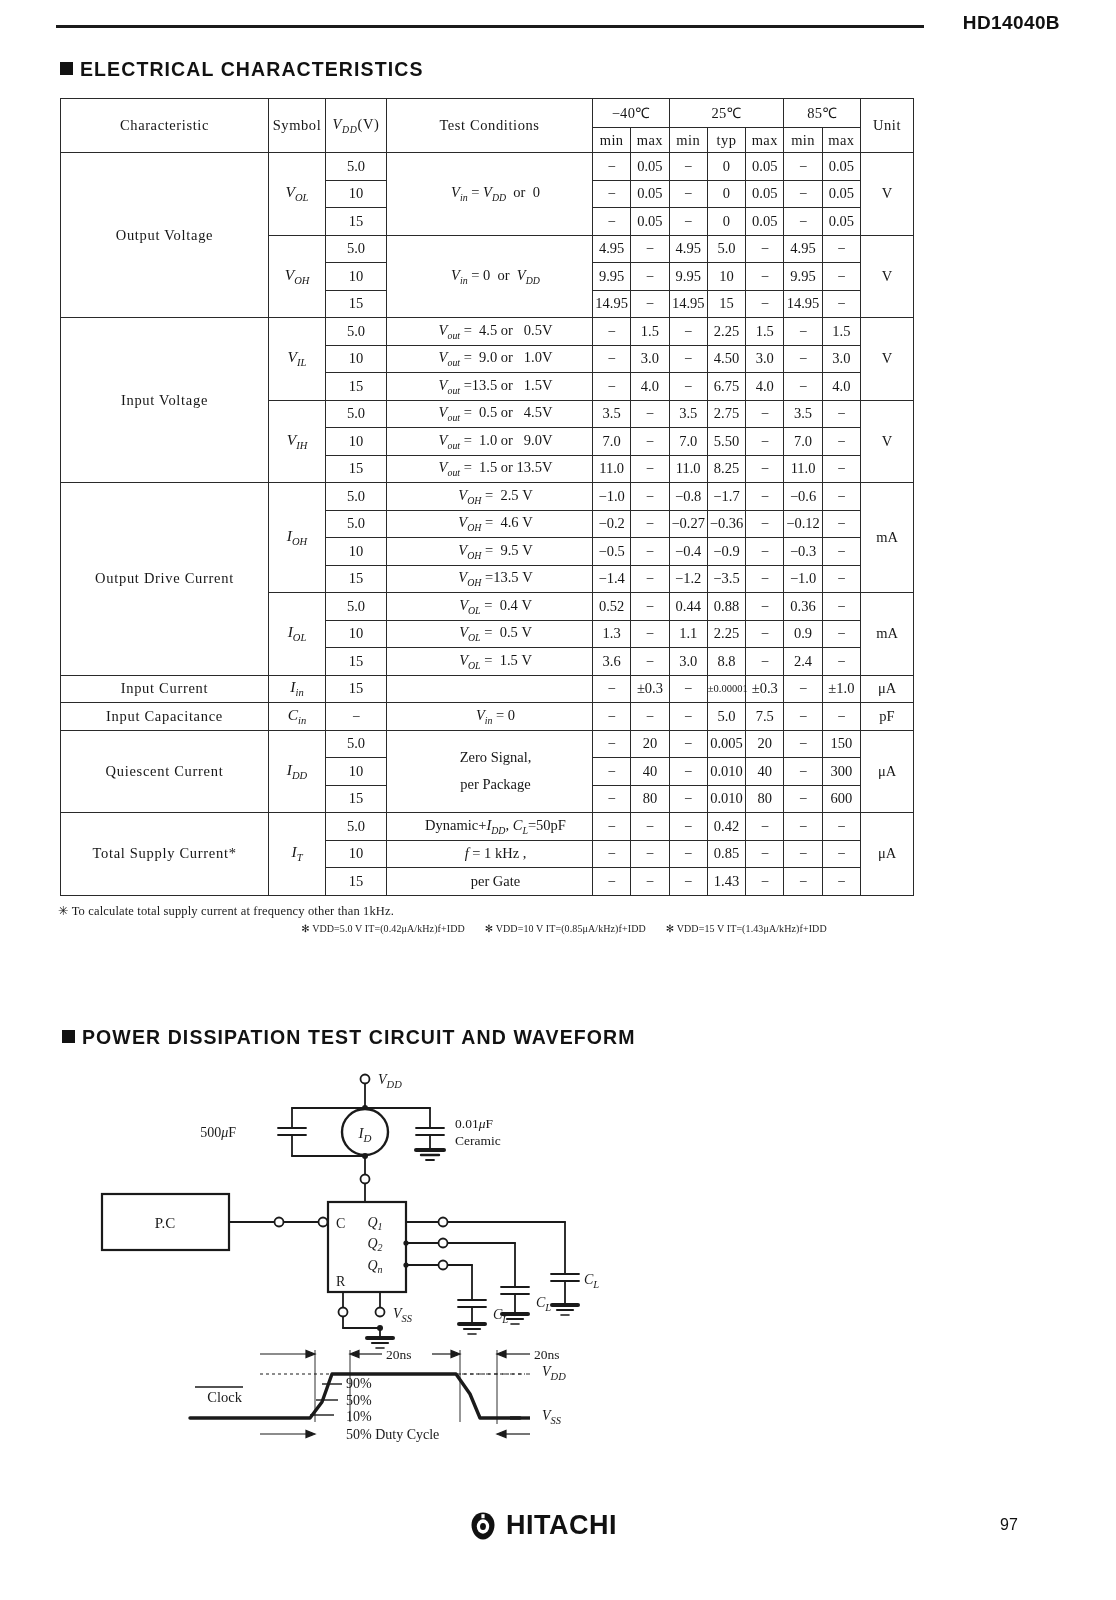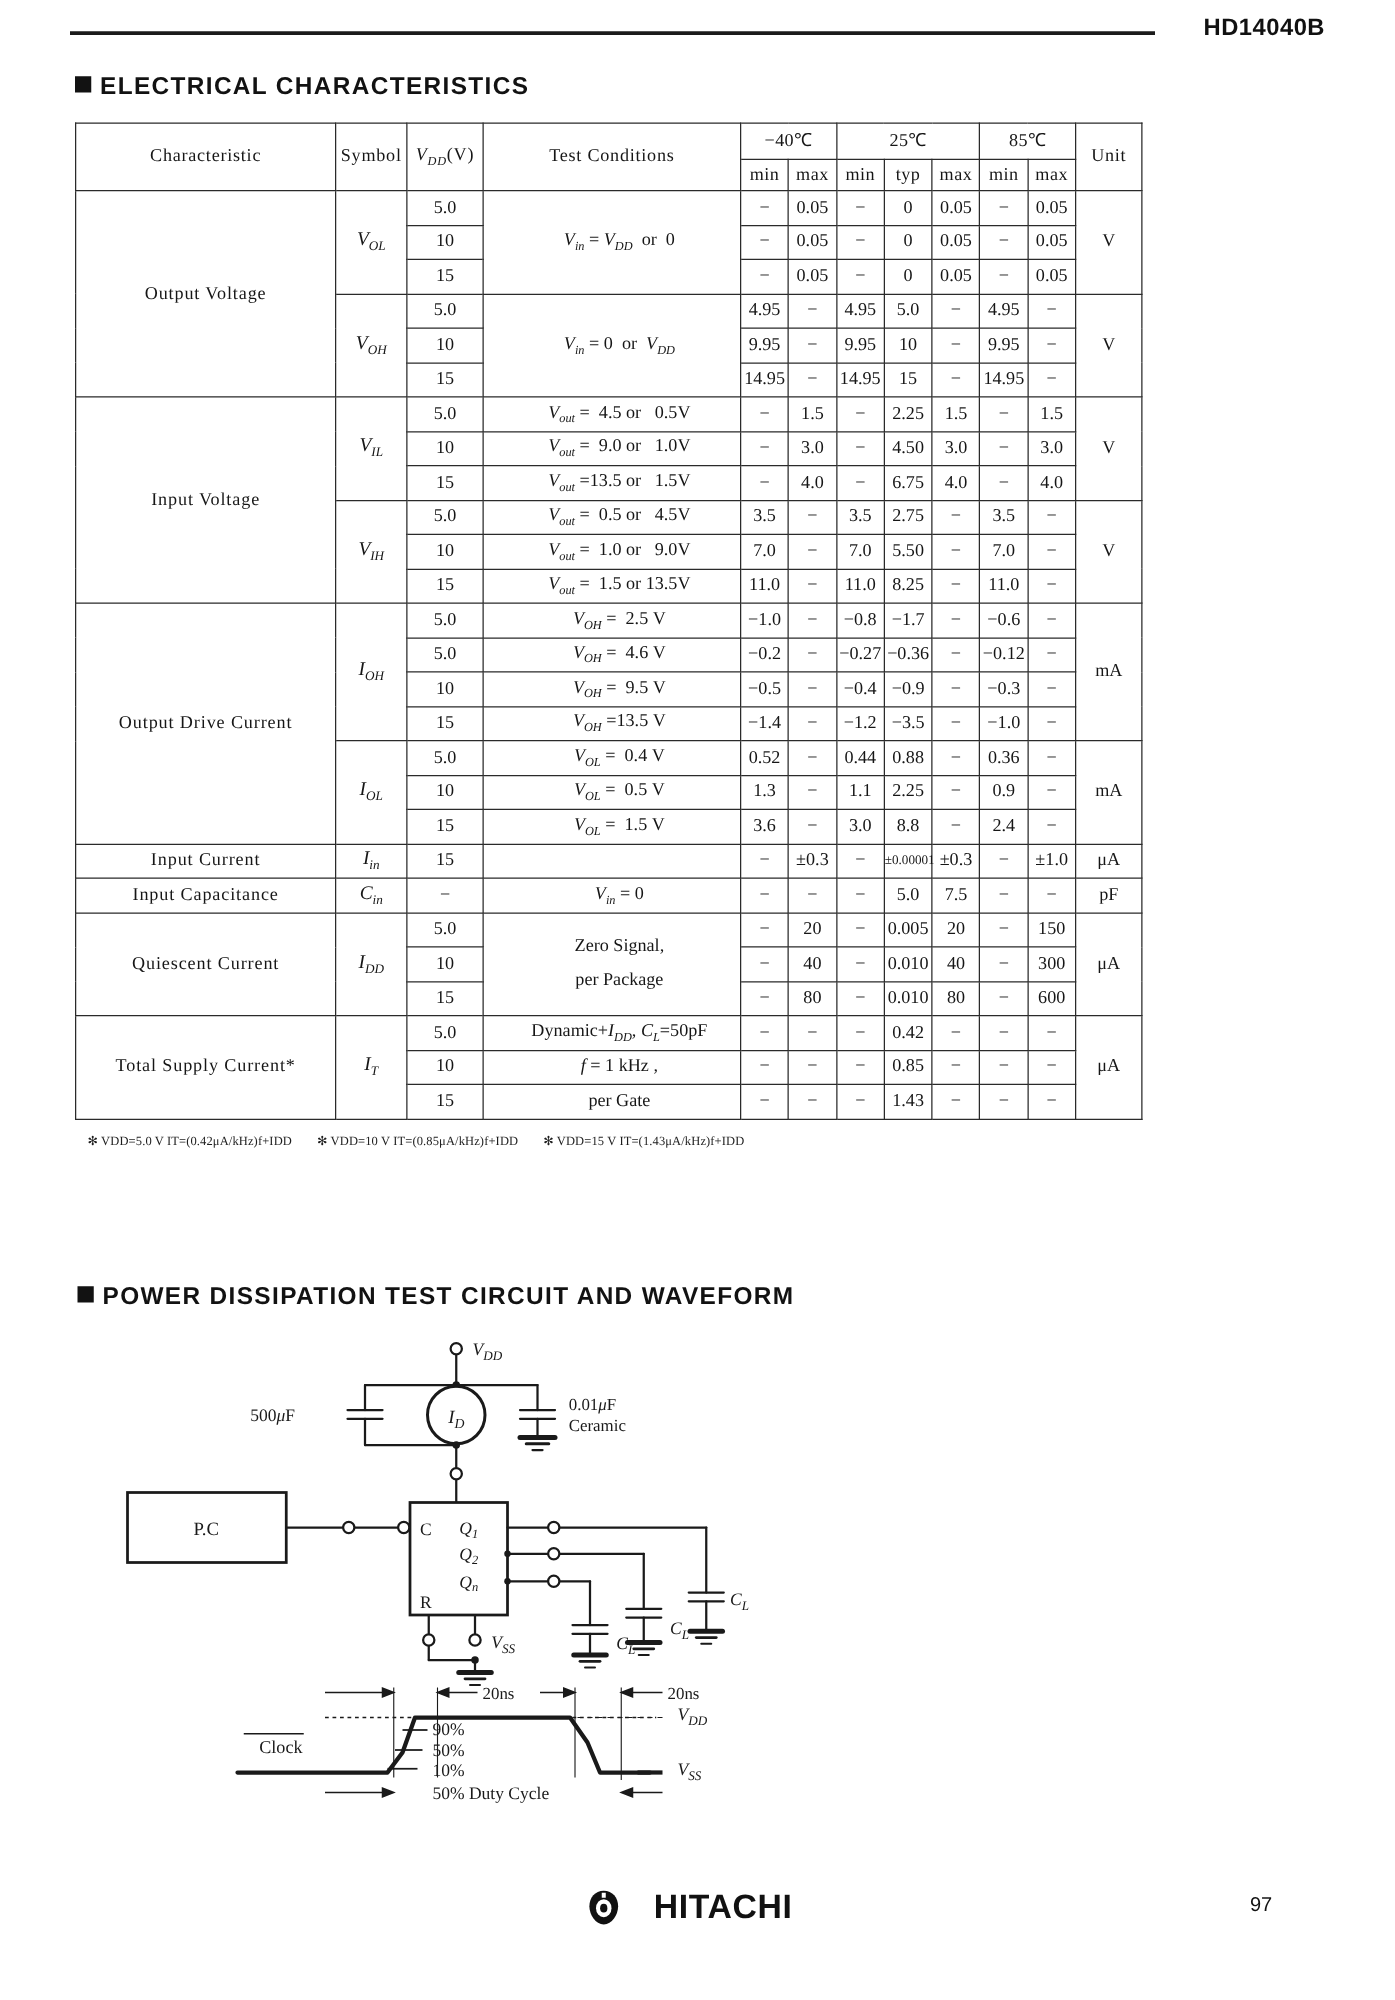--- a/index.html
+++ b/index.html
@@ -45,32 +45,32 @@
   .hdr-label{letter-spacing:.6px;font-size:15px;}
   .tempcol{font-size:15px;letter-spacing:.3px;}
   .mm{font-size:14px;letter-spacing:.4px;}
   i{font-style:italic;}
   sub{font-size:.68em;font-style:italic;}
   .sym{font-style:italic;font-size:15.5px;}
 
   
   #footnote{position:absolute;left:58px;top:903px;width:1000px;}
   #fn1{font-size:12.5px;letter-spacing:.15px;color:#1a1a1a;}
-  #fn2{font-size:10px;margin-top:4px;margin-left:12px;letter-spacing:.1px;color:#1d1d1d;}
+  #fn2{font-size:10px;margin-top:4px;margin-left:12px;letter-spacing:.1px;color:#1d1d1d;text-align:center;}
   #fn2 span.gap{display:inline-block;width:20px;}
 
   
   #circuit{position:absolute;left:60px;top:1062px;width:1000px;height:400px;}
   #circuit svg{display:block;}
 
   
   #footer{position:absolute;left:0;top:1506px;width:1116px;height:60px;}
   #brand{position:absolute;left:468px;top:4px;display:flex;align-items:center;gap:8px;}
   #brand-text{font-family:"Liberation Sans",sans-serif;font-weight:bold;font-size:27px;
-    letter-spacing:.5px;color:#111;margin-left:17px;}
+    letter-spacing:.5px;color:#111;}
   #page-num{position:absolute;left:1000px;top:10px;font-family:"Liberation Sans",sans-serif;
     font-size:16px;color:#111;}
 </style>
 </head>
 <body>
 
 <div id="top-bar">
   <div id="top-rule"></div>
   <div id="part-no">HD14040B</div>
 </div>
@@ -420,20 +420,21 @@
         <td class="c-num">−</td>
         <td class="c-num">1.43</td>
         <td class="c-num">−</td>
         <td class="c-num">−</td>
         <td class="c-num">−</td>
       </tr>
     </tbody>
 </table>
 
 <div id="footnote">
+  <div id="fn1">✳ To calculate total supply current at frequency other than 1kHz.</div>
   <div id="fn2">
     <span>✻ VDD=5.0 V   IT=(0.42μA/kHz)f+IDD</span><span class="gap"></span><span>✻ VDD=10 V   IT=(0.85μA/kHz)f+IDD</span><span class="gap"></span><span>✻ VDD=15 V   IT=(1.43μA/kHz)f+IDD</span>
   </div>
 </div>
 
 <div class="sec-head" id="head-pd">
   <span class="sq"></span><span>POWER DISSIPATION TEST CIRCUIT AND WAVEFORM</span>
 </div>
 
 <div id="circuit">

